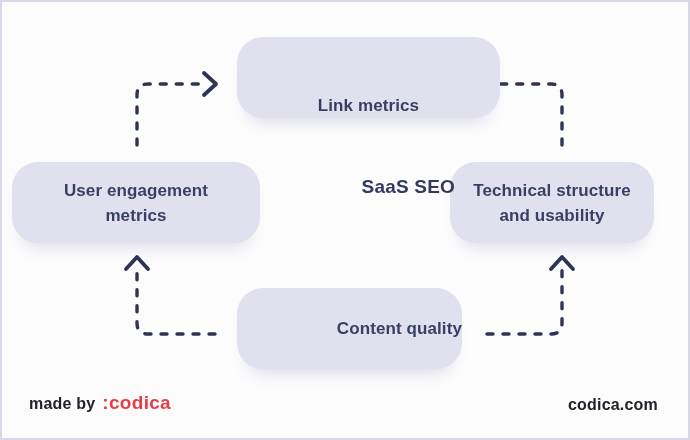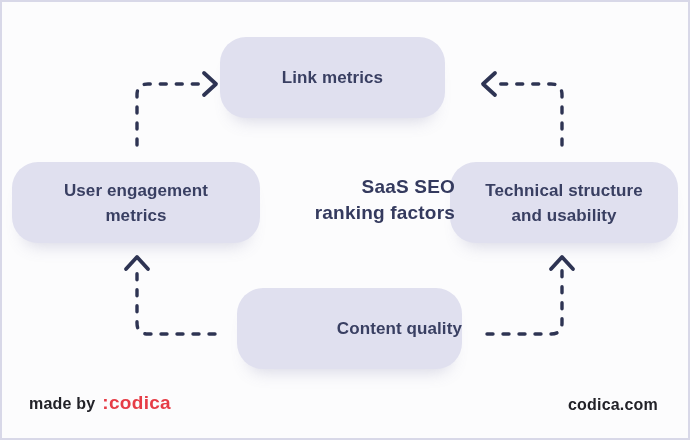--- a/index.html
+++ b/index.html
@@ -52,23 +52,23 @@
     align-items: center;
     justify-content: center;
     text-align: center;
     color: var(--node-text, #393f62);
     font-size: 17px;
     font-weight: 600;
     line-height: 25px;
     letter-spacing: 0.1px;
     box-shadow: 0 14px 16px -11px rgba(110, 110, 160, 0.25);
   }
-  .node-top    { left: 220px; top: 37px;  width: 225px; height: 81px; }
+  .node-top    { left: 237px; top: 37px;  width: 263px; height: 81px; justify-content: flex-end; }
   .node-left   { left: 12px;  top: 162px; width: 248px; height: 81px; }
-  .node-right  { left: 450px; top: 162px; width: 228px; height: 81px; }
+  .node-right  { left: 450px; top: 162px; width: 204px; height: 81px; }
   .node-bottom { left: 237px; top: 288px; width: 225px; height: 81px; align-items: flex-end; }
   .node-line { display: block; }
   .title {
     position: absolute;
     z-index: 2;
     left: 235px;
     top: 174px;
     width: 220px;
     text-align: right;
     color: var(--title-text, #343a5e);
@@ -147,21 +147,20 @@
     <span class="node-line">Technical structure</span>
     <span class="node-line">and usability</span>
   </div>
 
   <div class="node node-bottom">
     <span class="node-line">Content quality</span>
   </div>
 
   <div class="title">
     <span class="title-line">SaaS SEO</span>
-    <span class="title-line">ranking factors</span>
   </div>
 
   <div class="footer-left">
     <span class="made-by">made by</span>
     <span class="brand">:codica</span>
   </div>
 
   <div class="footer-right">codica.com</div>
 
   <div class="frame"></div>

